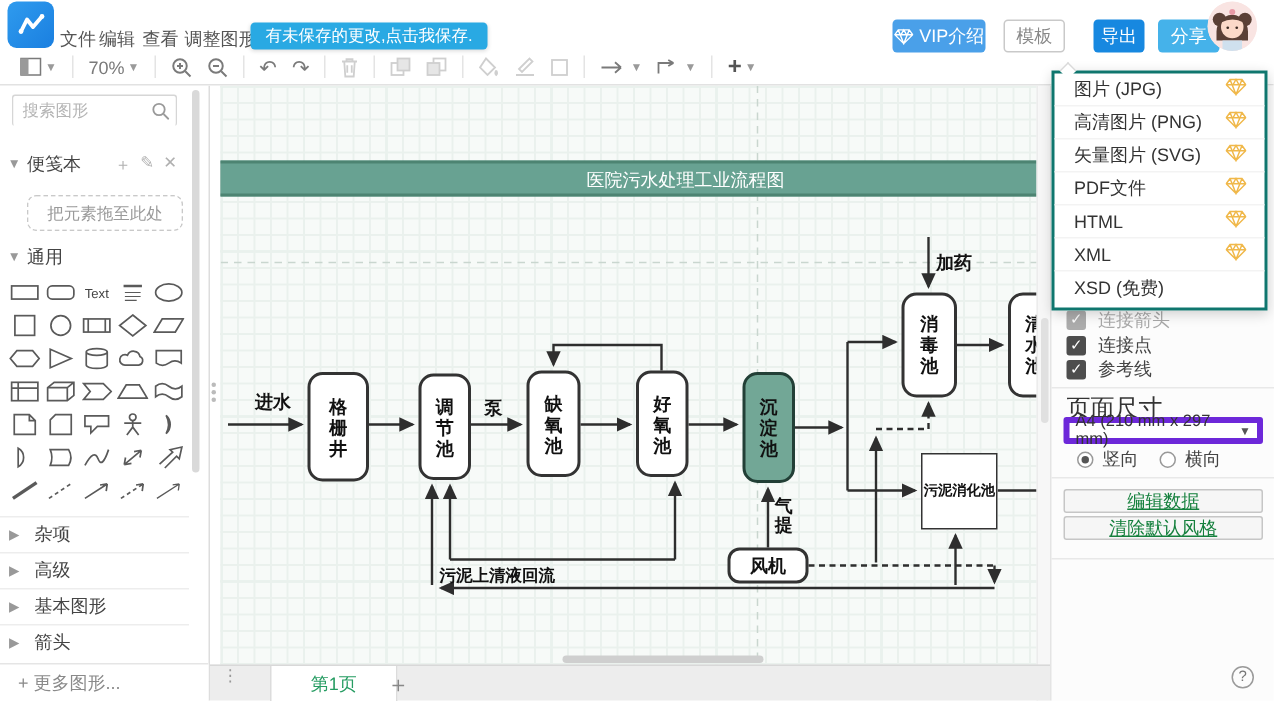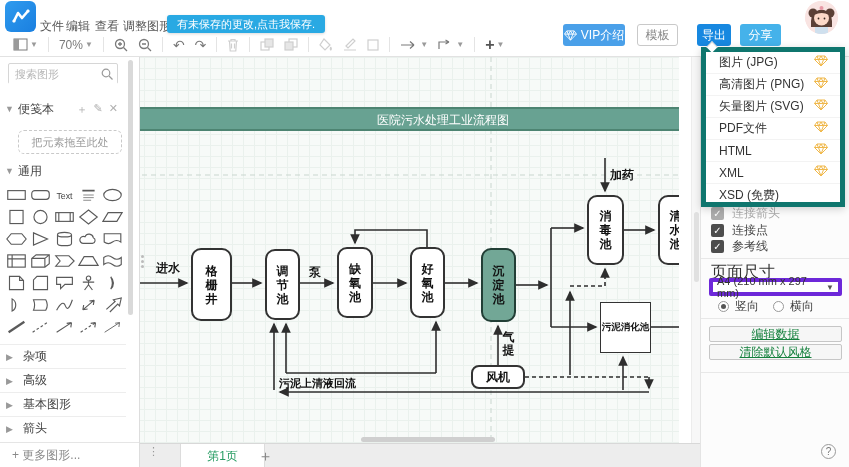--- a/index.html
+++ b/index.html
@@ -6,22 +6,22 @@
   html,body { width:849px; height:467px; overflow:hidden; background:#fff;
     font-family:"Liberation Sans","DejaVu Sans",sans-serif; }
   
   #topbar { position:absolute; left:0; top:0; width:849px; height:33px; background:#fff; z-index:30; }
   #logo { position:absolute; left:5px; top:1px; width:31px; height:31px; border-radius:6px;
     background:linear-gradient(135deg,#2f9bee,#1a7fe0); display:flex; align-items:center; justify-content:center; }
   #doc-title { position:absolute; left:39px; top:3px; font-size:13px; color:#333; font-weight:500; letter-spacing:.5px; }
   .menu-item { position:absolute; top:18px; font-size:12px; color:#555; cursor:pointer; }
   #toast { position:absolute; left:167px; top:15px; height:18px; line-height:18px; padding:0 10px;
     background:#29a9e3; color:#fff; font-size:11px; border-radius:3px; box-shadow:0 1px 3px rgba(0,0,0,.15); }
-  .tb-btn { position:absolute; top:24px; height:22px; border-radius:3px; font-size:12px;
-    display:flex; align-items:center; justify-content:center; cursor:pointer; }
+  .tb-btn { position:absolute; top:13px; height:22px; border-radius:3px; font-size:12px;
+    display:flex; align-items:center; justify-content:center; cursor:pointer;margin-left:32px; }
   #btn-vip { left:563px; width:62px; background:#4aa0e9; color:#fff; gap:4px; }
   #btn-template { left:637px; width:41px; background:#fff; border:1px solid #c9c9c9; color:#888; }
   #btn-export { left:697px; width:34px; background:#1788e0; color:#fff; }
   #btn-share { left:740px; width:41px; background:#45b2ea; color:#fff; }
   #avatar { position:absolute; left:805px; top:1px; width:33px; height:33px; border-radius:50%; overflow:hidden; background:#f9e4e2; }
   
   #toolbar { position:absolute; left:0; top:33px; width:849px; height:24px; background:#fff;
     border-bottom:1px solid #e2e2e2; display:flex; align-items:center; padding-left:8px; z-index:5; }
   .ti { display:flex; align-items:center; gap:2px; margin:0 5px; color:#7a7a7a; font-size:12px; cursor:pointer; }
   .ti.dis { color:#cfcfcf; }
@@ -48,21 +48,21 @@
   .shape-cell { display:flex; align-items:center; justify-content:center; cursor:pointer; }
   #side-sections { position:absolute; left:0; top:287px; width:126px; }
   .side-sec { height:24px; border-top:1px solid #ededed; display:flex; align-items:center;
     padding-left:6px; font-size:12px; color:#444; gap:6px; cursor:pointer; }
   #side-more { position:absolute; left:0; bottom:0; width:139px; height:25px; border-top:1px solid #e5e5e5;
     background:#fff; display:flex; align-items:center; padding-left:12px; font-size:12px; color:#8a8a8a; cursor:pointer; }
   #side-scroll { position:absolute; left:128px; top:3px; width:5px; height:255px; background:#d9d9d9; border-radius:3px; }
   #side-handle { position:absolute; left:141px; top:255px; width:4px; display:flex; flex-direction:column; gap:2px; z-index:6;}
   #side-handle i { width:3px; height:3px; border-radius:50%; background:#bbb; }
   
-  #canvas { position:absolute; left:133px; top:57px; width:546px; height:386px; overflow:hidden;
+  #canvas { position:absolute; left:147px; top:57px; width:546px; height:386px; overflow:hidden;
     background-color:#f7faf8;
     background-image:
       linear-gradient(#eaf1ed 1px,transparent 1px),
       linear-gradient(90deg,#eaf1ed 1px,transparent 1px),
       linear-gradient(#dde9e3 1px,transparent 1px),
       linear-gradient(90deg,#dde9e3 1px,transparent 1px);
     background-size:11px 11px,11px 11px,55px 55px,55px 55px;padding-left:32px; }
   #banner { position:absolute; left:-2px; top:50px; width:560px; height:24px; background:#68a292;
     border:2px solid #4d8472; }
   #banner span { position:absolute; left:310px; top:3px; transform:translateX(-50%);
@@ -95,21 +95,21 @@
     font-size:12px; color:#444; }
   .radio { width:11px; height:11px; border:1px solid #999; border-radius:50%; background:#fff; position:relative; }
   .radio.sel::after { content:""; position:absolute; left:2px; top:2px; width:5px; height:5px;
     border-radius:50%; background:#555; }
   .pbtn { position:absolute; left:8px; width:133px; height:16px; background:#f6f6f6; border:1px solid #c6c6c6;
     border-radius:2px; font-size:12px; color:#15803d; display:flex; align-items:center; justify-content:center; cursor:pointer;text-decoration:underline; }
   #help { position:absolute; right:13px; bottom:8px; width:15px; height:15px; border:1px solid #9a9a9a;
     border-radius:50%; color:#777; font-size:10px; display:flex; align-items:center; justify-content:center; z-index:11; cursor:pointer; }
   
   #export-menu { position:absolute; left:701px; top:47px; width:144px; height:160px; background:#fff;
-    border:5px solid #0f766e; box-shadow:0 2px 8px rgba(0,0,0,.18); z-index:40; }
+    border:2px solid #0f766e; box-shadow:0 2px 8px rgba(0,0,0,.18); z-index:40; }
   #export-caret { position:absolute; left:708px; top:43px; width:8px; height:8px; background:#fff;
     border-left:1px solid #d9d9d9; border-top:1px solid #d9d9d9; transform:rotate(45deg); z-index:41; }
   .menu-row { height:22px; display:flex; align-items:center; justify-content:space-between;
     padding:0 12px 0 13px; font-size:12px; color:#333; border-bottom:1px solid #f3f3f3; cursor:pointer; }
   .menu-row:last-child { border-bottom:none; }
   
   #tabbar { position:absolute; left:140px; top:443px; width:560px; height:24px; background:#ededed;
     border-top:1px solid #d8d8d8; z-index:5; }
   #tab-handle { position:absolute; left:8px; top:5px; color:#999; font-size:11px; letter-spacing:0; line-height:5px; }
   #page-tab { position:absolute; left:40px; top:0; width:85px; height:24px; background:#fff;

